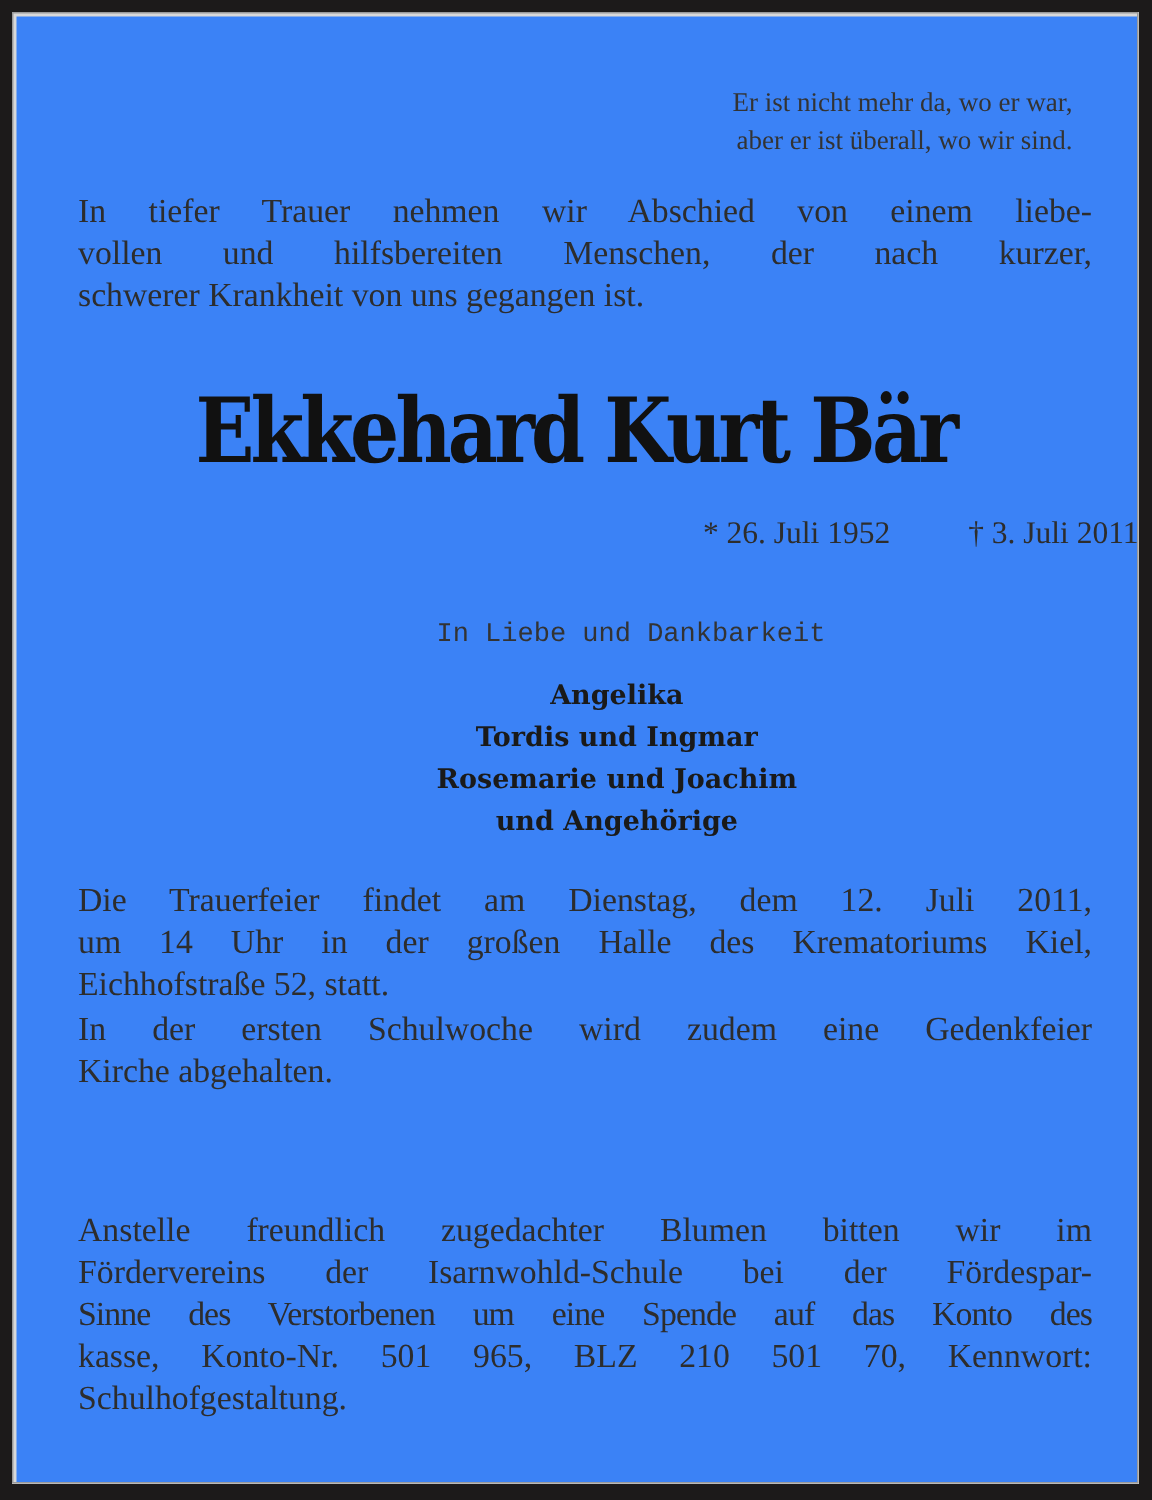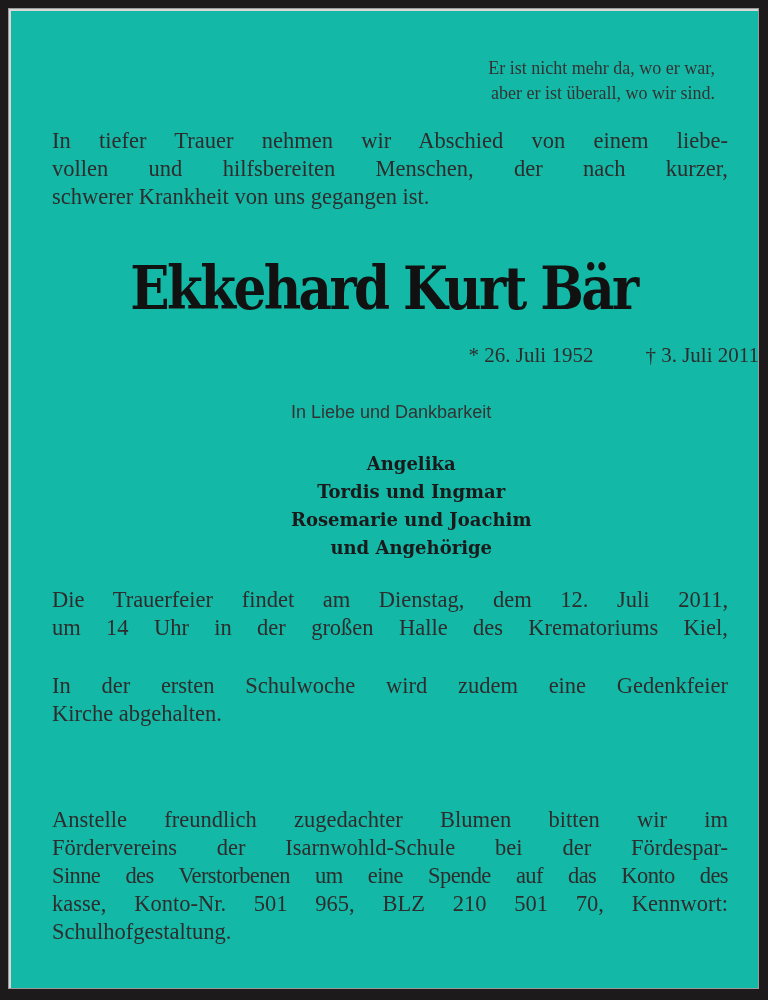--- a/index.html
+++ b/index.html
@@ -1,32 +1,32 @@
 <!DOCTYPE html>
 <html><head>
 <meta charset="utf-8">
 <style>
   html,body{margin:0;padding:0;}
   body{width:768px;height:1000px;background:#1c1a1a;position:relative;overflow:hidden;}
-  .page{position:absolute;left:8px;top:8px;width:751px;height:981px;background:#14b8a6;
+  .page{position:absolute;left:8px;top:8px;width:751px;height:981px;background:#3b82f6;
     box-shadow: inset 0 0 0 1px #9a9a9a, inset 1px 1px 0 2px #d8d8d8;}
   .motto{position:absolute;right:44px;top:48px;text-align:right;font-size:18px;line-height:25px;
     font-family:"Liberation Serif",serif;color:#333;}
   .para{position:absolute;left:44px;width:676px;font-family:"Liberation Serif",serif;
     font-size:22.5px;line-height:28px;color:#2d2d2d;text-align:justify;}
   .para span{display:block;}
   .para span.j{text-align:justify;text-align-last:justify;}
   .para span.l{text-align:left;}
   .name{position:absolute;left:0;width:751px;top:245px;text-align:center;
     font-family:"DejaVu Serif","Liberation Serif",serif;font-weight:bold;font-size:60px;
     letter-spacing:-3px;color:#111;transform:scaleX(0.86);transform-origin:center;line-height:70px;}
   .dates{position:absolute;left:0;width:751px;top:335px;text-align:right;
     font-family:"Liberation Serif",serif;font-size:21px;color:#2d2d2d;}
   .dates .gap{display:inline-block;width:52px;}
-  .thanks{position:absolute;left:283px;top:392px;font-family:Liberation Sans, sans-serif;
+  .thanks{position:absolute;left:283px;top:403px;font-family:Liberation Mono, monospace;
     font-size:18px;color:#333;line-height:24px;}
   .mourners{position:absolute;left:283px;top:442px;font-family:"DejaVu Serif",serif;
     font-weight:bold;font-size:18px;line-height:28px;color:#1a1a1a;}
   .mourners div{display:block;text-align:center;}
 </style>
 </head>
 <body>
 
 <div class="page">
 
@@ -52,20 +52,21 @@
   <div class="mourners">
     <div>Angelika</div>
     <div>Tordis und Ingmar</div>
     <div>Rosemarie und Joachim</div>
     <div>und Angehörige</div>
   </div>
 
   <div class="para" style="top:578px;">
     <span class="j">Die Trauerfeier findet am Dienstag, dem 12. Juli 2011,</span>
     <span class="j">um 14 Uhr in der großen Halle des Krematoriums Kiel,</span>
+    <span class="l">Eichhofstraße 52, statt.</span>
   </div>
 
   <div class="para" style="top:664px;">
     <span class="j">In der ersten Schulwoche wird zudem eine Gedenkfeier</span>
     <span class="l">Kirche abgehalten.</span>
   </div>
 
   <div class="para" style="top:798px;">
     <span class="j">Anstelle freundlich zugedachter Blumen bitten wir im</span>
     <span class="j">Fördervereins der Isarnwohld-Schule bei der Fördespar-</span>

